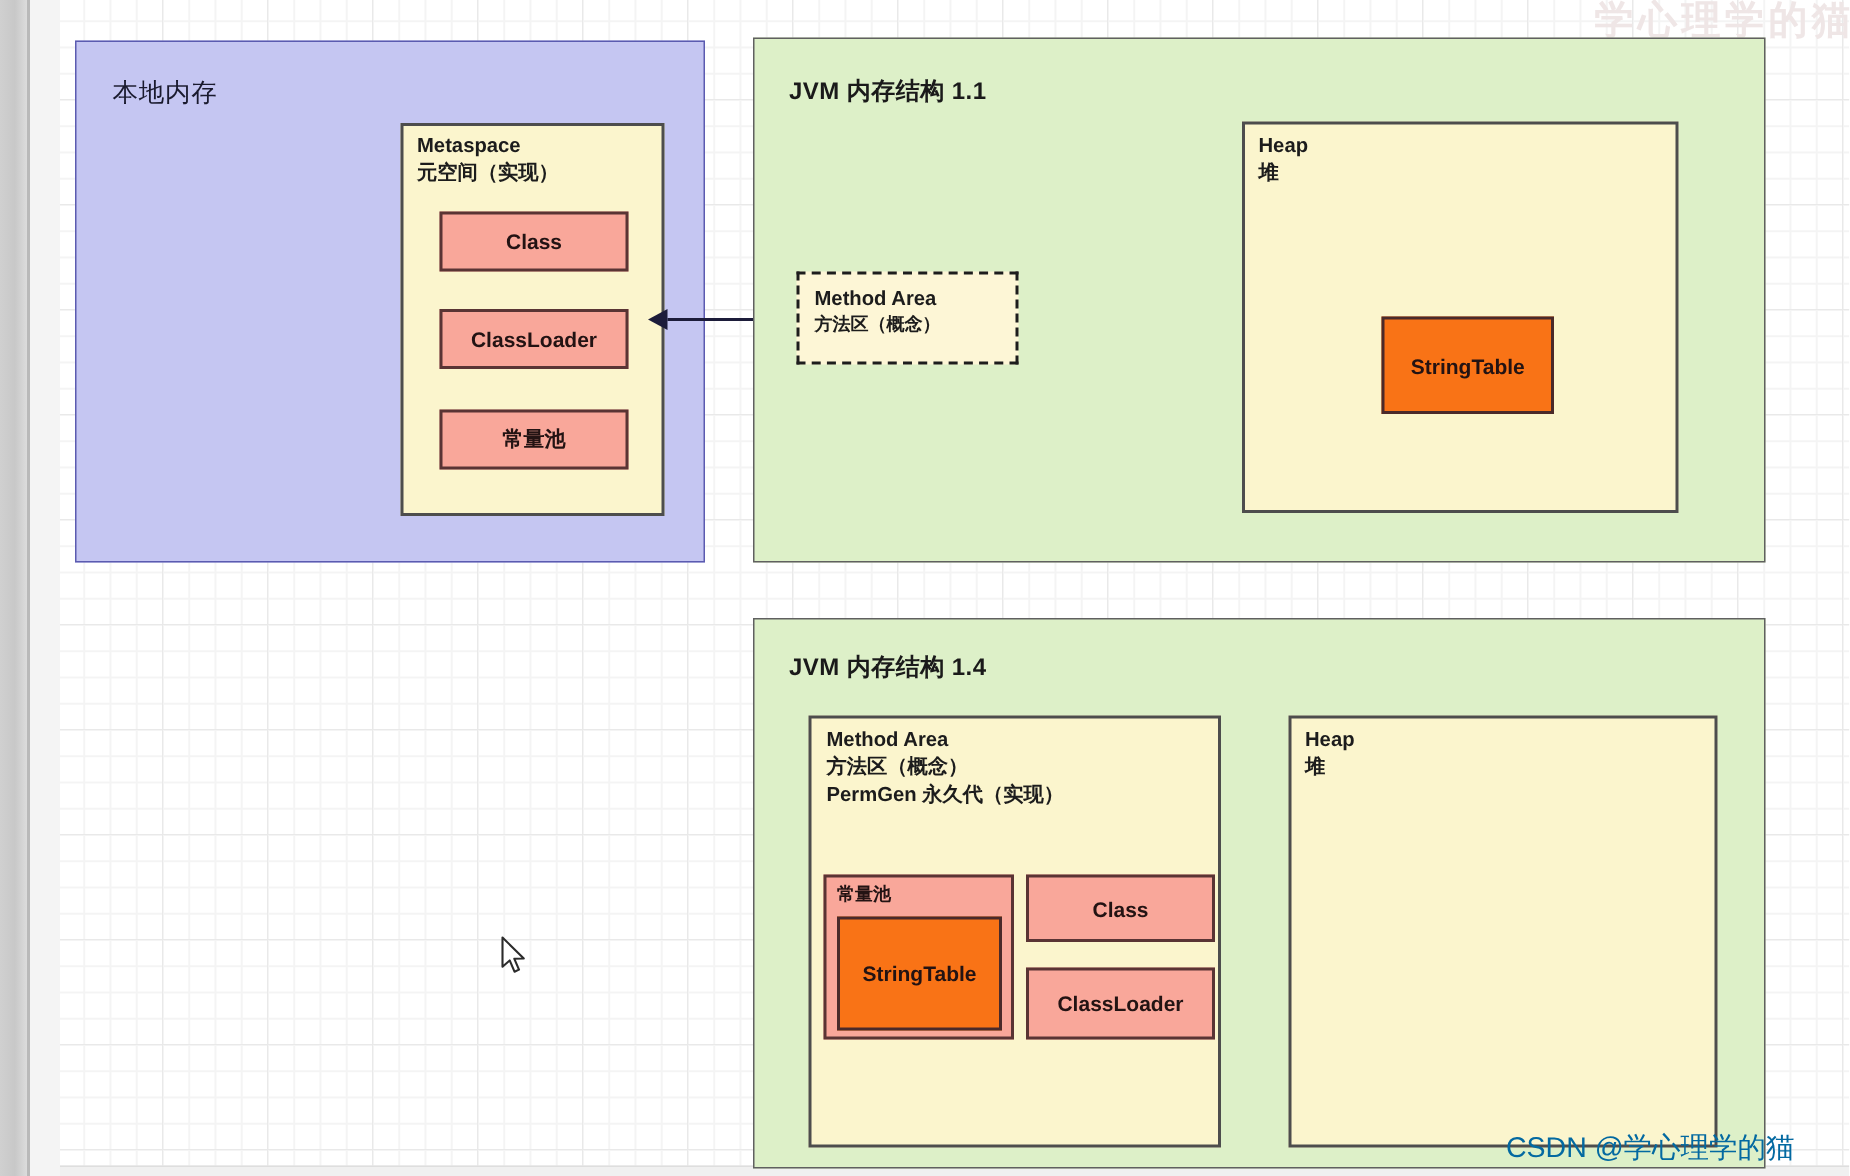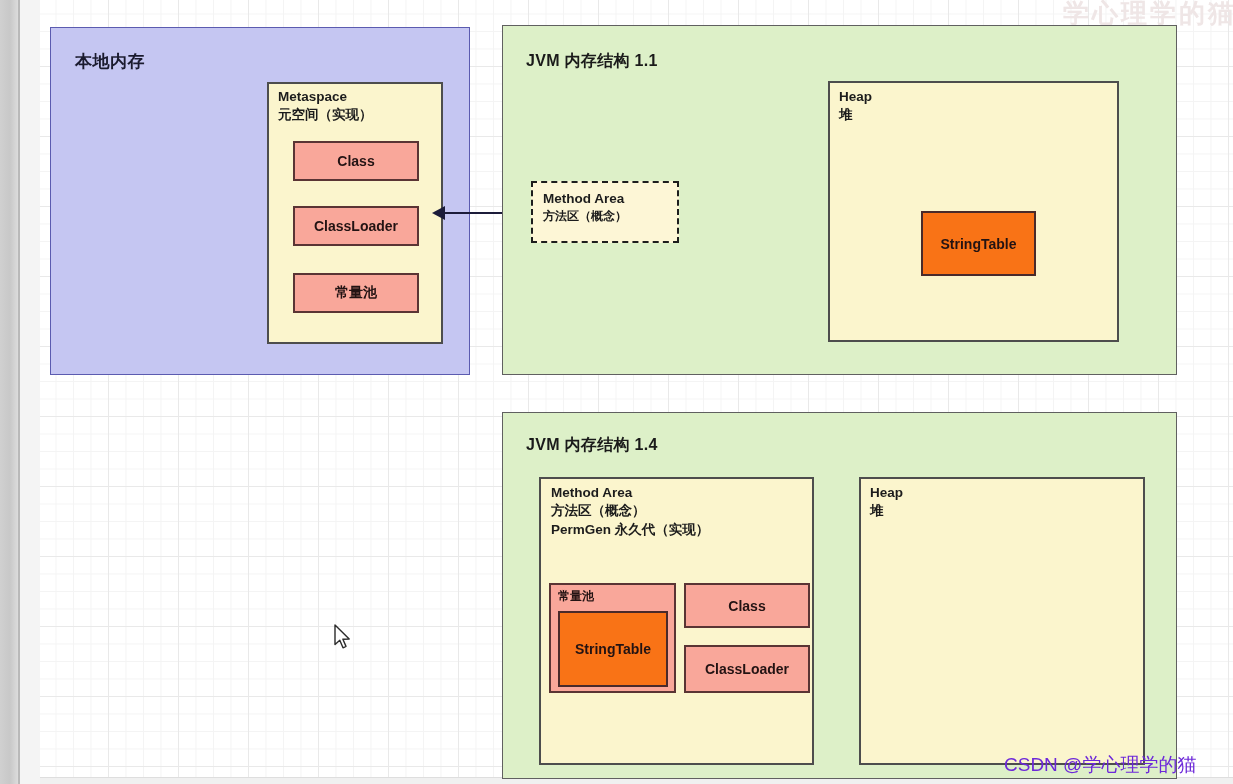--- a/index.html
+++ b/index.html
@@ -81,21 +81,21 @@
   }
   .box-dashed {
     background: #fdf6d6;
     border: 2px dashed #1d1d1d;
   }
 
   
   .title-native {
     position: absolute;
     font-size: 17px;
-    font-weight: bold;
+    font-weight: normal;
     color: #1a1a2e;
     letter-spacing: .5px;
   }
   .title-jvm {
     position: absolute;
     font-size: 16px;
     font-weight: bold;
     color: #1a1a1a;
     letter-spacing: .3px;
   }
@@ -137,21 +137,21 @@
     width: 0; height: 0;
     border-top: 7px solid transparent;
     border-bottom: 7px solid transparent;
     border-right: 13px solid #1c1c3a;
   }
 
   
   .watermark-bottom {
     position: absolute;
     font-size: 19px;
-    color: #6d28d9;
+    color: #0369a1;
     white-space: nowrap;
   }
   .watermark-top {
     position: absolute;
     font-size: 26px;
     font-weight: bold;
     color: #efe6e6;
     white-space: nowrap;
     letter-spacing: 3px;
   }

